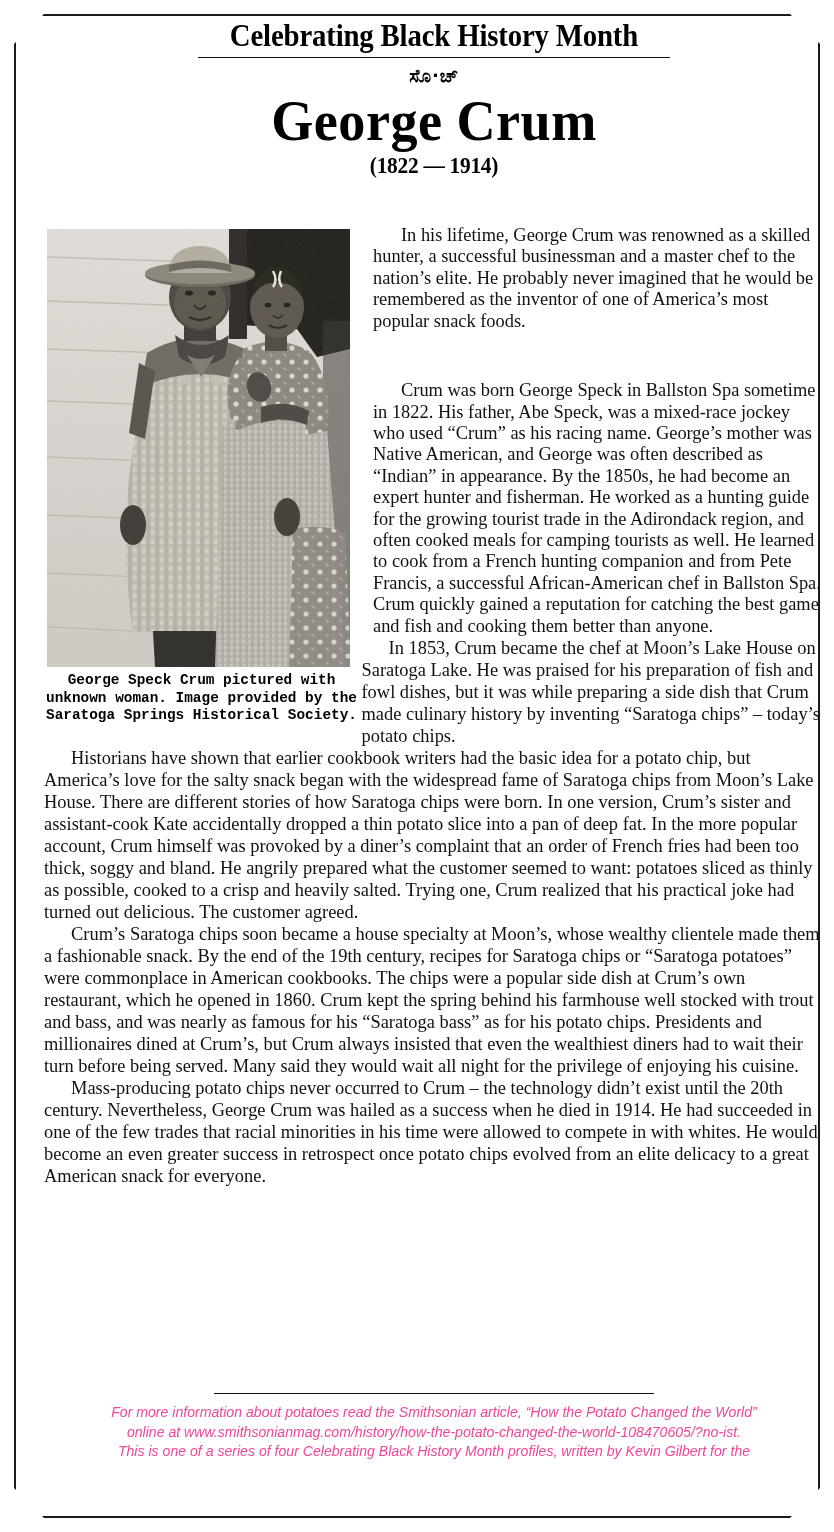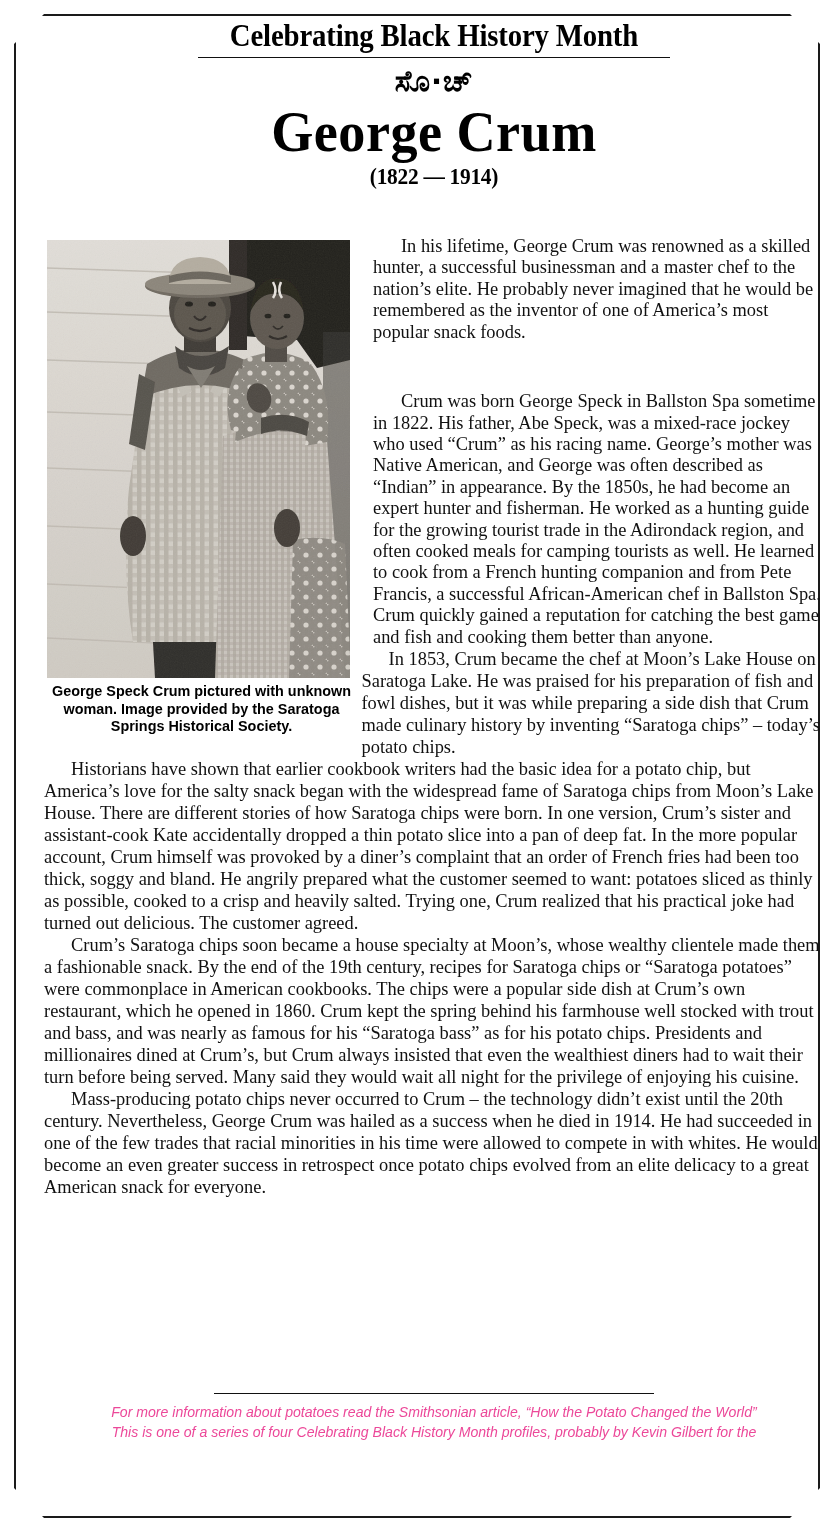--- a/index.html
+++ b/index.html
@@ -72,21 +72,21 @@
     white-space: nowrap;
   }
   .kicker-rule {
     width: 472px;
     height: 0;
     border-top: 1.6px solid #111;
     margin: 5px auto 0 auto;
   }
   .ornament {
     font-family: "DejaVu Sans", sans-serif;
-    font-size: 29px;
+    font-size: 18px;
     font-weight: 700;
     line-height: 1;
     margin: 9px 0 2px 0;
     letter-spacing: 1px;
   }
   .name {
     font-family: "Liberation Serif", "DejaVu Serif", serif;
     font-weight: 700;
     font-size: 57px;
     line-height: 1.05;
@@ -130,21 +130,21 @@
     width: 303px;
     height: 438px;
     display: block;
     position: relative;
     overflow: hidden;
     background: #c9c6c0;
     margin-left: 3px;
   }
   .photo svg { display: block; }
   .caption {
-    font-family: Liberation Sans, sans-serif;
+    font-family: Liberation Mono, monospace;
     font-weight: 700;
     font-size: 14.4px;
     line-height: 17.6px;
     text-align: center;
     margin-top: 5px;
     color: #000;
     text-indent: 0;
   }
 
   .col-text {
@@ -342,19 +342,20 @@
         </div>
         <div class="wide-text">
           <p>Mass-producing potato chips never occurred to Crum – the technology didn’t exist until the 20th century. Nevertheless, George Crum was hailed as a success when he died in 1914. He had succeeded in one of the few trades that racial minorities in his time were allowed to compete in with whites. He would become an even greater success in retrospect once potato chips evolved from an elite delicacy to a great American snack for everyone.</p>
         </div>
       </div>
 
       <div class="footer-block">
         <div class="footer-rule"></div>
         <div class="footer">
           <div>For more information about potatoes read the Smithsonian article, “How the Potato Changed the World”</div>
-          <div>This is one of a series of four Celebrating Black History Month profiles, probably by Kevin Gilbert for the</div>
+          <div>online at www.smithsonianmag.com/history/how-the-potato-changed-the-world-108470605/?no-ist.</div>
+          <div>This is one of a series of four Celebrating Black History Month profiles, written by Kevin Gilbert for the</div>
         </div>
       </div>
 
     </div>
   </div>
 </div>
 
 </body></html>

